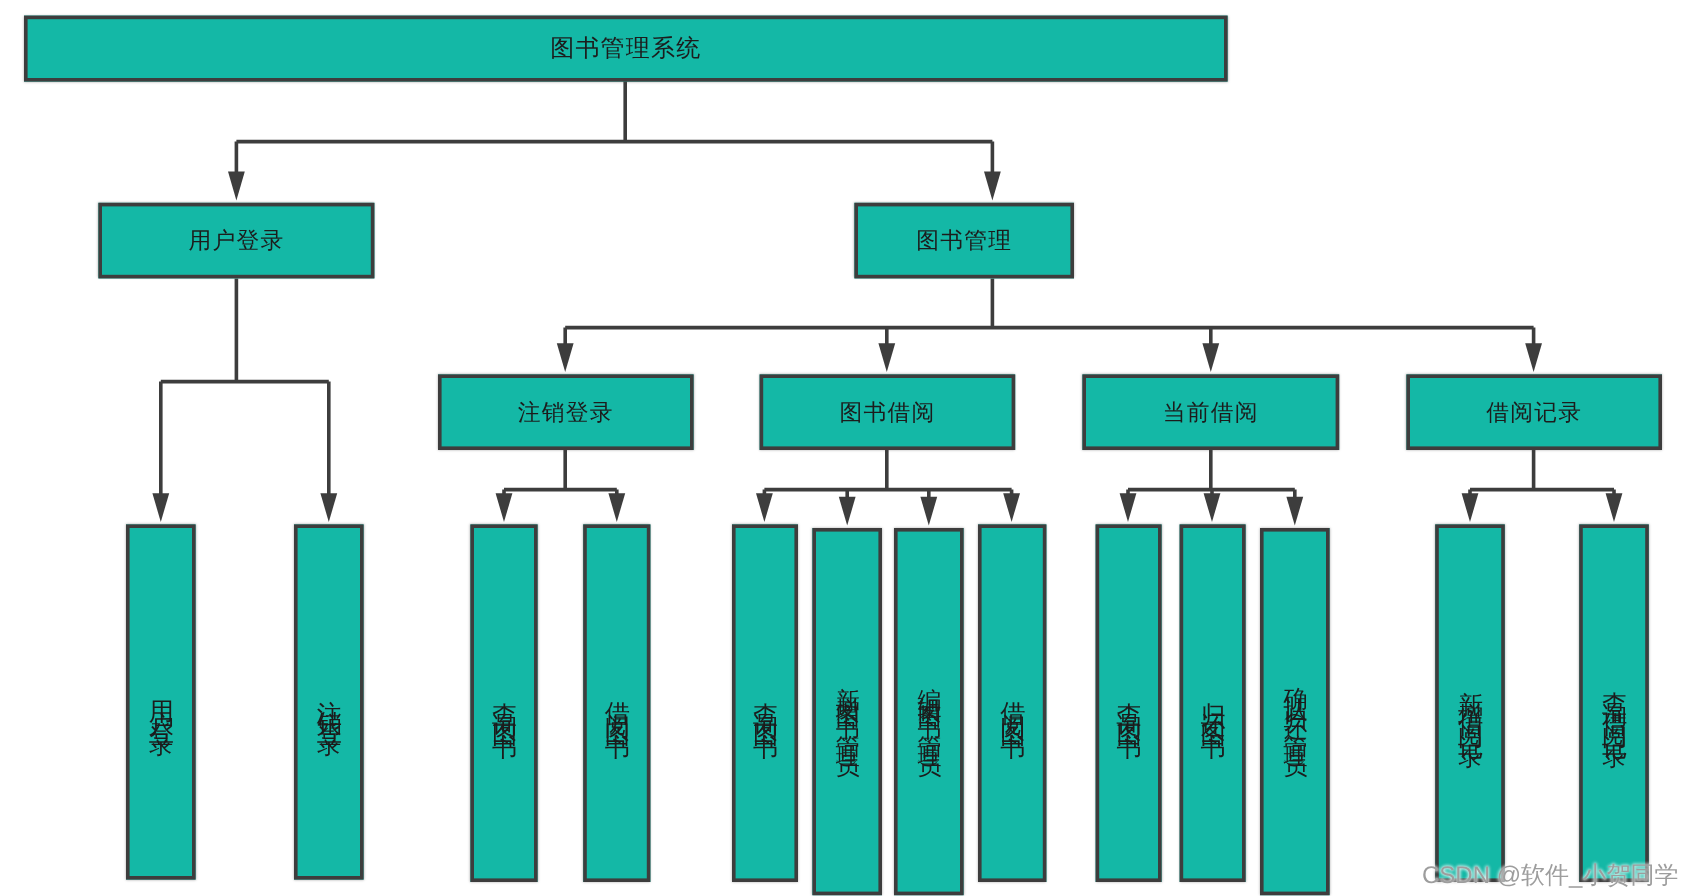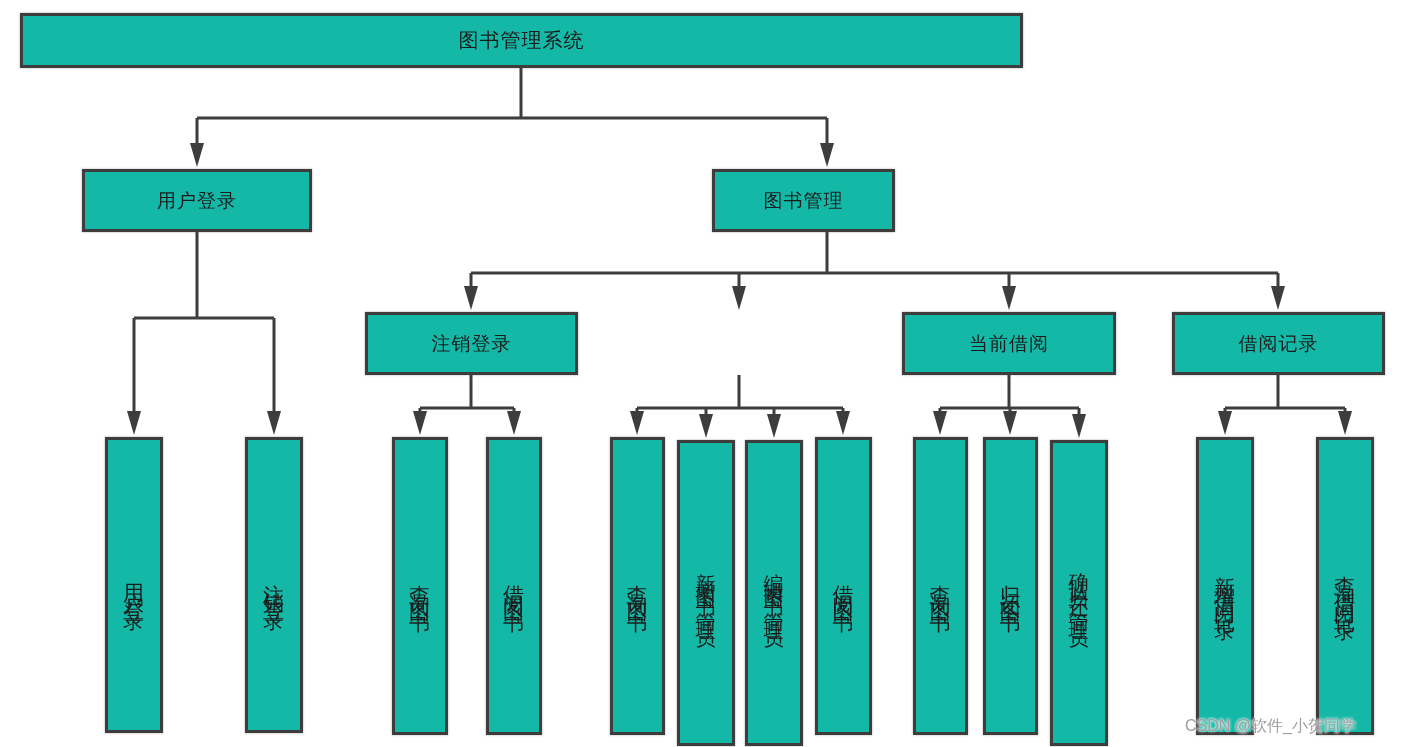--- a/index.html
+++ b/index.html
@@ -14,21 +14,21 @@
     box-shadow:0 0 2px rgba(70,70,70,.45);
   }
   .hlabel{font-size:19px;letter-spacing:1px;white-space:nowrap;}
   .root .hlabel{font-size:20px;}
   .vtext{
     writing-mode:vertical-rl;text-orientation:mixed;
     font-size:21px;letter-spacing:9px;line-height:1;white-space:nowrap;
   }
   .vtext.tight{font-size:20px;letter-spacing:8px;}
   .watermark{
-    position:absolute;left:1185px;top:716px;z-index:5;font-size:16px;
+    position:absolute;left:1185px;top:716px;z-index:5;font-size:20px;
     color:#9d9d9d;white-space:nowrap;
     text-shadow:0 0 3px #ffffff,0 0 3px #ffffff;
   }
 </style>
 </head>
 <body>
 
 <div class="canvas">
 
   <svg class="edges" width="1405" height="747" viewBox="0 0 1405 747">
@@ -85,20 +85,23 @@
   <div class="node" style="left:82px;top:169px;width:230px;height:63px">
     <span class="hlabel">用户登录</span>
   </div>
   <div class="node" style="left:712px;top:169px;width:183px;height:63px">
     <span class="hlabel">图书管理</span>
   </div>
 
   <div class="node" style="left:365px;top:312px;width:213px;height:63px">
     <span class="hlabel">注销登录</span>
   </div>
+  <div class="node" style="left:633px;top:312px;width:213px;height:63px">
+    <span class="hlabel">图书借阅</span>
+  </div>
   <div class="node" style="left:1172px;top:312px;width:213px;height:63px">
     <span class="hlabel">借阅记录</span>
   </div>
   <div class="node" style="left:902px;top:312px;width:214px;height:63px">
     <span class="hlabel">当前借阅</span>
   </div>
 
   <div class="node" style="left:105px;top:437px;width:58px;height:296px">
     <span class="vtext">用户登录</span>
   </div>

